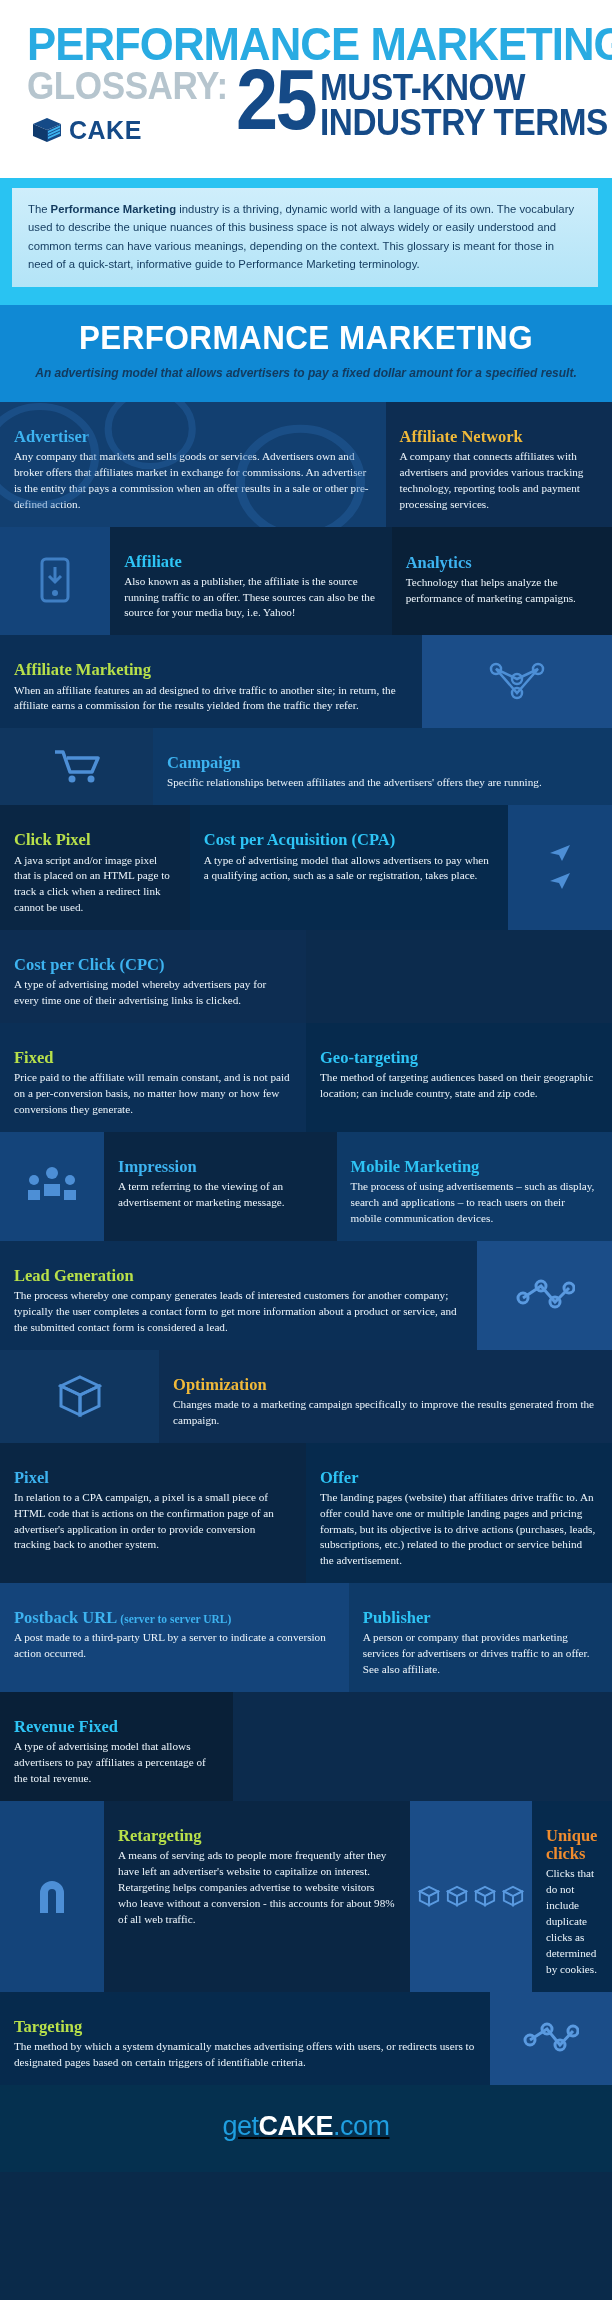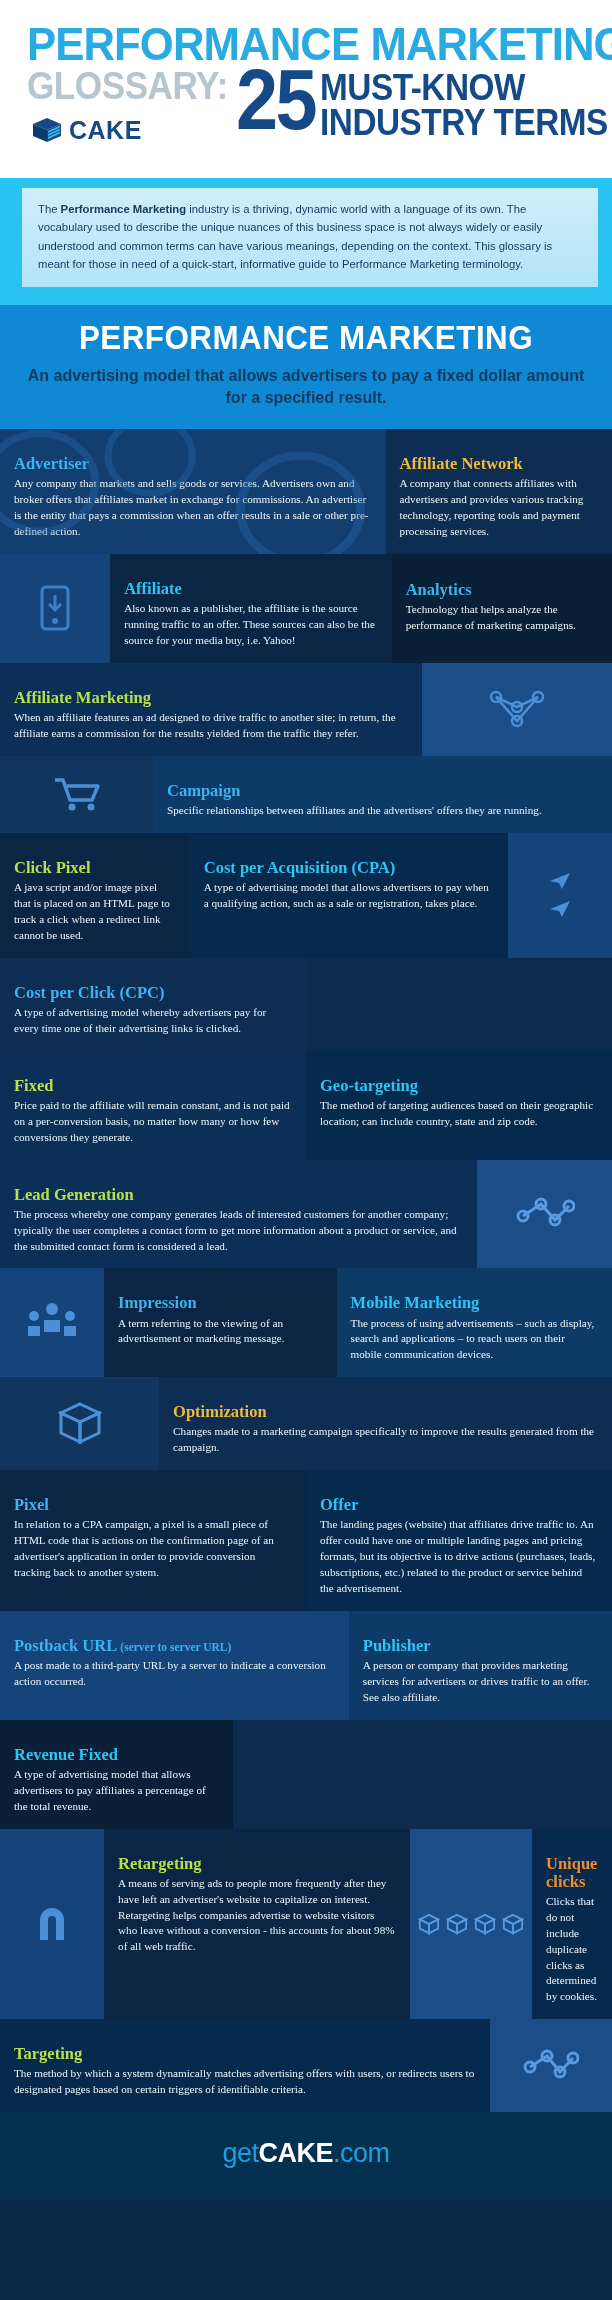--- a/index.html
+++ b/index.html
@@ -91,21 +91,21 @@
     transform: scaleX(0.9);
     transform-origin: left top;
     white-space: nowrap;
     margin-left: -12px;
     margin-top: 2px;
   }
 
   
   .intro-band {
     background: #29c3f2;
-    padding: 10px 14px 14px 22px;
+    padding: 10px 14px 14px 12px;
   }
   .intro-box {
     background: linear-gradient(180deg,#cfeefb 0%, #b3e4f7 100%);
     padding: 12px 16px 14px 16px;
   }
   .intro-box p {
     color: #123a5e;
     font-size: 11.3px;
     line-height: 1.62;
     font-family: "Liberation Sans", sans-serif;
@@ -122,22 +122,23 @@
   .mt-title {
     font-family: "Liberation Sans Narrow", "Liberation Sans", sans-serif;
     font-weight: bold;
     font-size: 33px;
     color: #ffffff;
     letter-spacing: 0.5px;
     transform: scaleX(0.95);
     margin-bottom: 8px;
   }
   .mt-sub {
-    font-size: 16px;
-    font-weight: bold;
+    font-size: 12px;
+    font-weight: bold;
+    font-style: italic;
     color: #123a5e;
     line-height: 1.38;
     font-family: "Liberation Sans", sans-serif;
   }
 
   
   .glossary { position: relative; background: #0c2b4d; }
   .row {
     display: flex;
     position: relative;
@@ -206,20 +207,21 @@
   
   .footer {
     background: #05304f;
     padding: 26px 0 30px 0;
     text-align: center;
   }
   .footer-logo {
     font-family: "Liberation Sans", sans-serif;
     font-size: 27px;
     letter-spacing: -0.5px;
+    text-decoration: underline;
   }
   .fl-get  { color: #1f9ee0; }
   .fl-cake { color: #ffffff; font-weight: bold; }
   .fl-com  { color: #1f9ee0; }
 </style>
 </head>
 <body>
 
 <div class="page">
 
@@ -370,57 +372,57 @@
         <div class="term c-green">Fixed</div>
         <div class="desc">Price paid to the affiliate will remain constant, and is not paid on a per-conversion basis, no matter how many or how few conversions they generate.</div>
       </div>
       <div class="cell w-half bg-j">
         <div class="term c-cyan">Geo-targeting</div>
         <div class="desc">The method of targeting audiences based on their geographic location; can include country, state and zip code.</div>
       </div>
     </div>
 
     <div class="row">
-      <div class="cell bg-e" style="width:78%">
-        <div class="term c-green">Lead Generation</div>
-        <div class="desc">The process whereby one company generates leads of interested customers for another company; typically the user completes a contact form to get more information about a product or service, and the submitted contact form is considered a lead.</div>
-      </div>
-      <div class="cell bg-h ico" style="width:22%">
-        <span>
-          <svg width="60" height="38" viewBox="0 0 60 38">
-            <path d="M8 22 L26 10 L40 26 L54 12" fill="none" stroke="#5a9ae0" stroke-width="3"></path>
-            <circle cx="8" cy="22" r="5" fill="none" stroke="#5a9ae0" stroke-width="3"></circle>
-            <circle cx="26" cy="10" r="5" fill="none" stroke="#5a9ae0" stroke-width="3"></circle>
-            <circle cx="40" cy="26" r="5" fill="none" stroke="#5a9ae0" stroke-width="3"></circle>
-            <circle cx="54" cy="12" r="5" fill="none" stroke="#5a9ae0" stroke-width="3"></circle>
-          </svg>
-        </span>
-      </div>
-    </div>
-
-    <div class="row">
       <div class="cell bg-f ico" style="width:17%">
         <span>
           <svg width="52" height="40" viewBox="0 0 52 40">
             <circle cx="26" cy="7" r="6" fill="#4d8fd6"></circle>
             <path d="M18 18 h16 v12 h-16 z" fill="#4d8fd6"></path>
             <circle cx="8" cy="14" r="5" fill="#4d8fd6"></circle>
             <path d="M2 24 h12 v10 h-12 z" fill="#4d8fd6"></path>
             <circle cx="44" cy="14" r="5" fill="#4d8fd6"></circle>
             <path d="M38 24 h12 v10 h-12 z" fill="#4d8fd6"></path>
           </svg>
         </span>
       </div>
       <div class="cell bg-c" style="width:38%">
         <div class="term c-lightblue">Impression</div>
         <div class="desc">A term referring to the viewing of an advertisement or marketing message.</div>
       </div>
       <div class="cell bg-i" style="width:45%">
         <div class="term c-cyan">Mobile Marketing</div>
         <div class="desc">The process of using advertisements – such as display, search and applications – to reach users on their mobile communication devices.</div>
+      </div>
+    </div>
+
+    <div class="row">
+      <div class="cell bg-e" style="width:78%">
+        <div class="term c-green">Lead Generation</div>
+        <div class="desc">The process whereby one company generates leads of interested customers for another company; typically the user completes a contact form to get more information about a product or service, and the submitted contact form is considered a lead.</div>
+      </div>
+      <div class="cell bg-h ico" style="width:22%">
+        <span>
+          <svg width="60" height="38" viewBox="0 0 60 38">
+            <path d="M8 22 L26 10 L40 26 L54 12" fill="none" stroke="#5a9ae0" stroke-width="3"></path>
+            <circle cx="8" cy="22" r="5" fill="none" stroke="#5a9ae0" stroke-width="3"></circle>
+            <circle cx="26" cy="10" r="5" fill="none" stroke="#5a9ae0" stroke-width="3"></circle>
+            <circle cx="40" cy="26" r="5" fill="none" stroke="#5a9ae0" stroke-width="3"></circle>
+            <circle cx="54" cy="12" r="5" fill="none" stroke="#5a9ae0" stroke-width="3"></circle>
+          </svg>
+        </span>
       </div>
     </div>
 
     <div class="row">
       <div class="cell bg-d ico" style="width:26%">
         <span>
           <svg width="44" height="44" viewBox="0 0 44 44">
             <polygon points="22,3 41,12 22,21 3,12" fill="none" stroke="#4d8fd6" stroke-width="3"></polygon>
             <polygon points="3,12 22,21 22,41 3,32" fill="none" stroke="#4d8fd6" stroke-width="3"></polygon>
             <polygon points="22,21 41,12 41,32 22,41" fill="none" stroke="#4d8fd6" stroke-width="3"></polygon>

